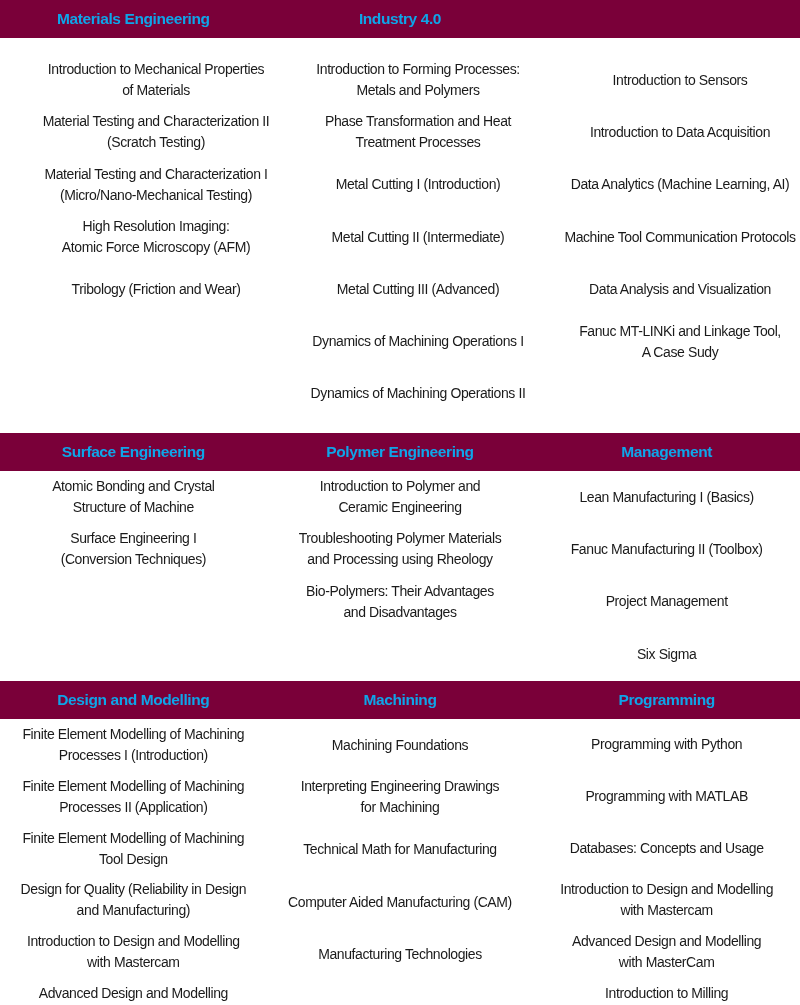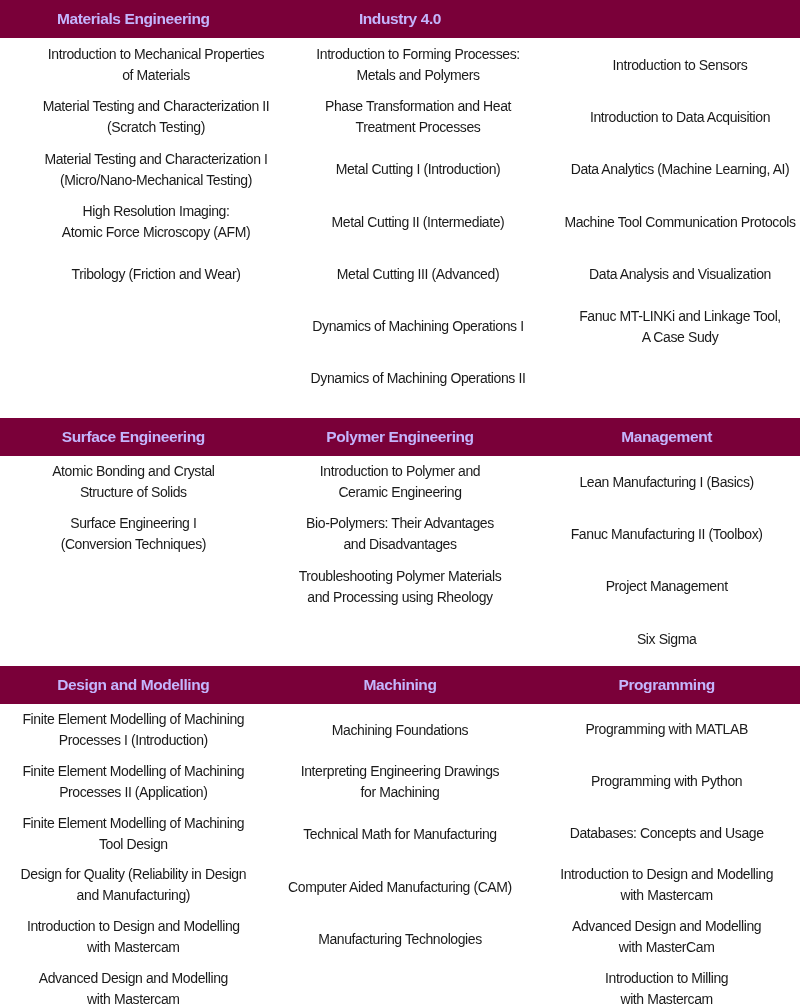--- a/index.html
+++ b/index.html
@@ -1,24 +1,24 @@
 <!DOCTYPE html>
 <html><head>
   <meta charset="utf-8">
   <style>
     html, body { margin: 0; padding: 0; background: #ffffff; }
     body { width: 800px; height: 1005px; overflow: hidden; font-family: "Liberation Sans", sans-serif; color: #1a1a1a; }
     .section { width: 800px; }
     .header-row { display: flex; background: #7a0039; height: 38px; }
-    .header-cell { width: 266.67px; display: flex; align-items: center; justify-content: center; color: #c4b5fd; font-weight: bold; font-size: 15.5px; letter-spacing: -0.4px; }
+    .header-cell { width: 266.67px; display: flex; align-items: center; justify-content: center; color: #0ea5e9; font-weight: bold; font-size: 15.5px; letter-spacing: -0.4px; }
     .body-row { display: flex; }
     .col { width: 266.67px; display: flex; flex-direction: column; align-items: center; }
     .item { height: 52.3px; display: flex; align-items: center; justify-content: center; text-align: center; font-size: 14px; line-height: 21px; letter-spacing: -0.4px; white-space: pre-line; width: 262px; }
     #sec-0 .header-row { margin-top: 0; }
-    #sec-0 .body-row { height: 367px; padding-top: 1px; margin-left: 25px; }
+    #sec-0 .body-row { height: 367px; padding-top: 16px; margin-left: 25px; }
     #sec-1 .body-row { height: 210px; }
     #sec-2 .body-row { height: 311px; }
     #sec-1 { margin-top: 12px; }
   </style>
 </head>
 <body>
 
 <div id="root">
     <div class="section" id="sec-0">
       <div class="header-row">
@@ -61,31 +61,31 @@
     </div>
     <div class="section" id="sec-1">
       <div class="header-row">
         <div class="header-cell">Surface Engineering</div>
         <div class="header-cell">Polymer Engineering</div>
         <div class="header-cell">Management</div>
       </div>
       <div class="body-row">
         <div class="col">
           <div class="item">Atomic Bonding and Crystal
-Structure of Solids</div>
+Structure of Machine</div>
           <div class="item">Surface Engineering I
 (Conversion Techniques)</div>
         </div>
         <div class="col">
           <div class="item">Introduction to Polymer and
 Ceramic Engineering</div>
+          <div class="item">Troubleshooting Polymer Materials
+and Processing using Rheology</div>
           <div class="item">Bio-Polymers: Their Advantages
 and Disadvantages</div>
-          <div class="item">Troubleshooting Polymer Materials
-and Processing using Rheology</div>
         </div>
         <div class="col">
           <div class="item">Lean Manufacturing I (Basics)</div>
           <div class="item">Fanuc Manufacturing II (Toolbox)</div>
           <div class="item">Project Management</div>
           <div class="item">Six Sigma</div>
         </div>
       </div>
     </div>
     <div class="section" id="sec-2">
@@ -111,22 +111,22 @@
         </div>
         <div class="col">
           <div class="item">Machining Foundations</div>
           <div class="item">Interpreting Engineering Drawings
 for Machining</div>
           <div class="item">Technical Math for Manufacturing</div>
           <div class="item">Computer Aided Manufacturing (CAM)</div>
           <div class="item">Manufacturing Technologies</div>
         </div>
         <div class="col">
+          <div class="item">Programming with Python</div>
           <div class="item">Programming with MATLAB</div>
-          <div class="item">Programming with Python</div>
           <div class="item">Databases: Concepts and Usage</div>
           <div class="item">Introduction to Design and Modelling
 with Mastercam</div>
           <div class="item">Advanced Design and Modelling
 with MasterCam</div>
           <div class="item">Introduction to Milling
 with Mastercam</div>
         </div>
       </div>
     </div>

